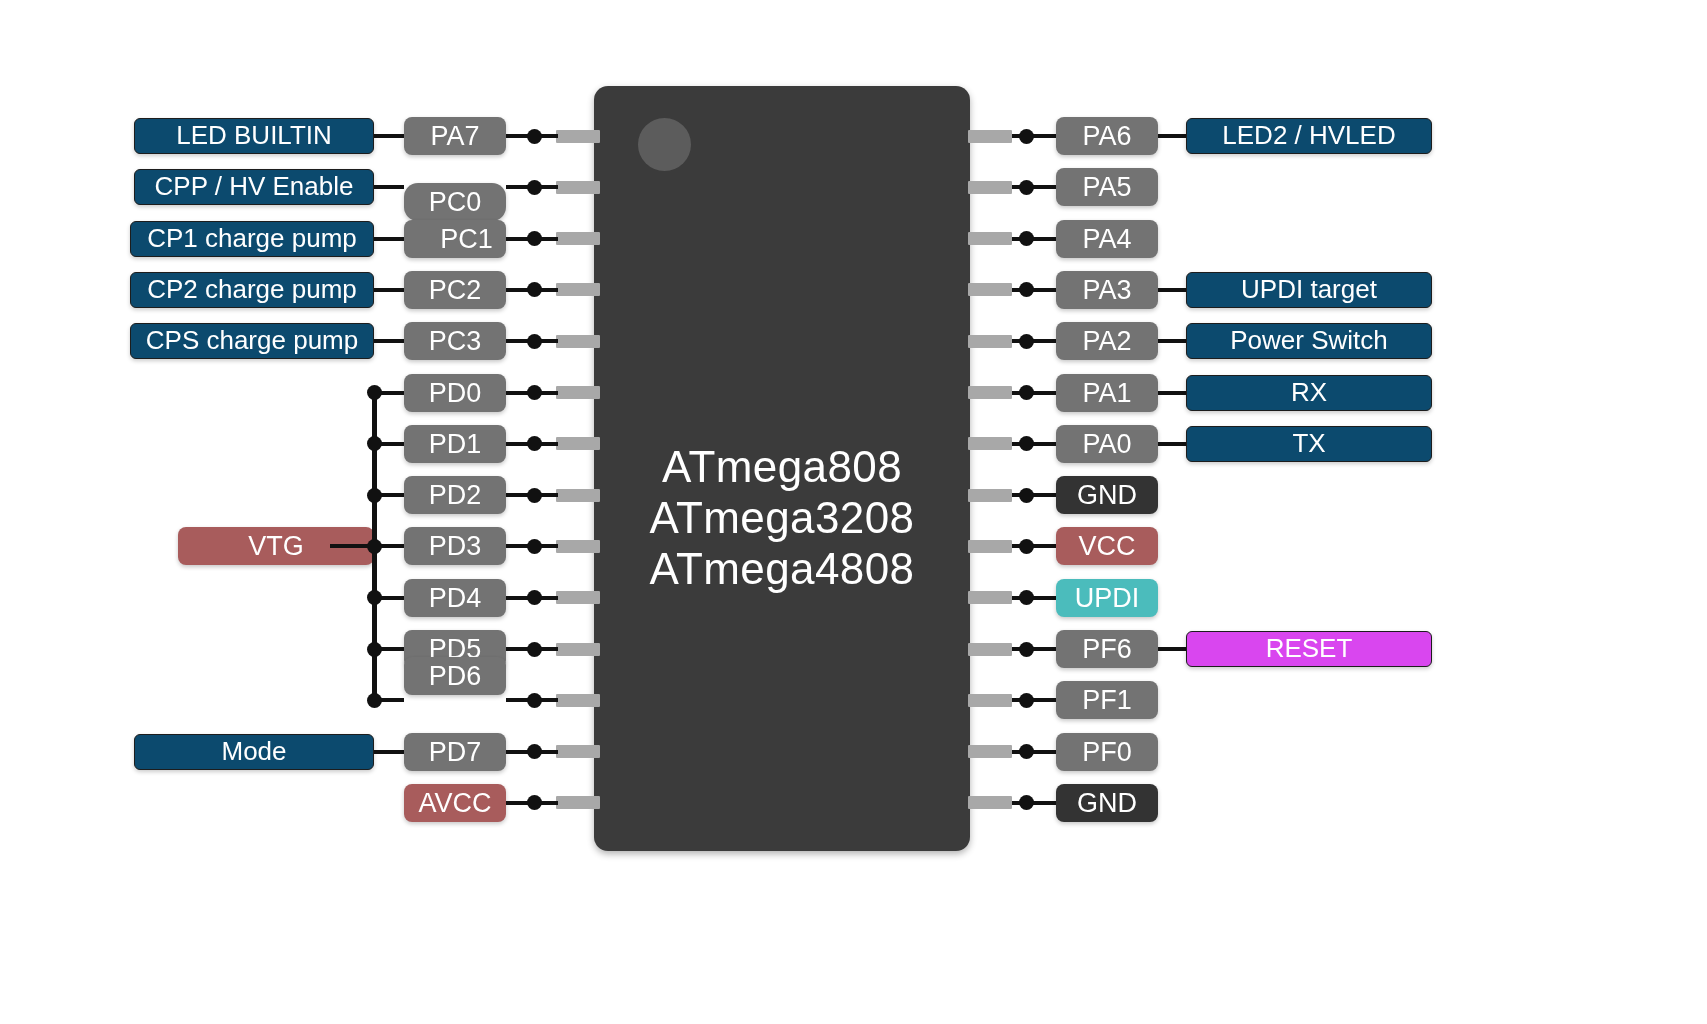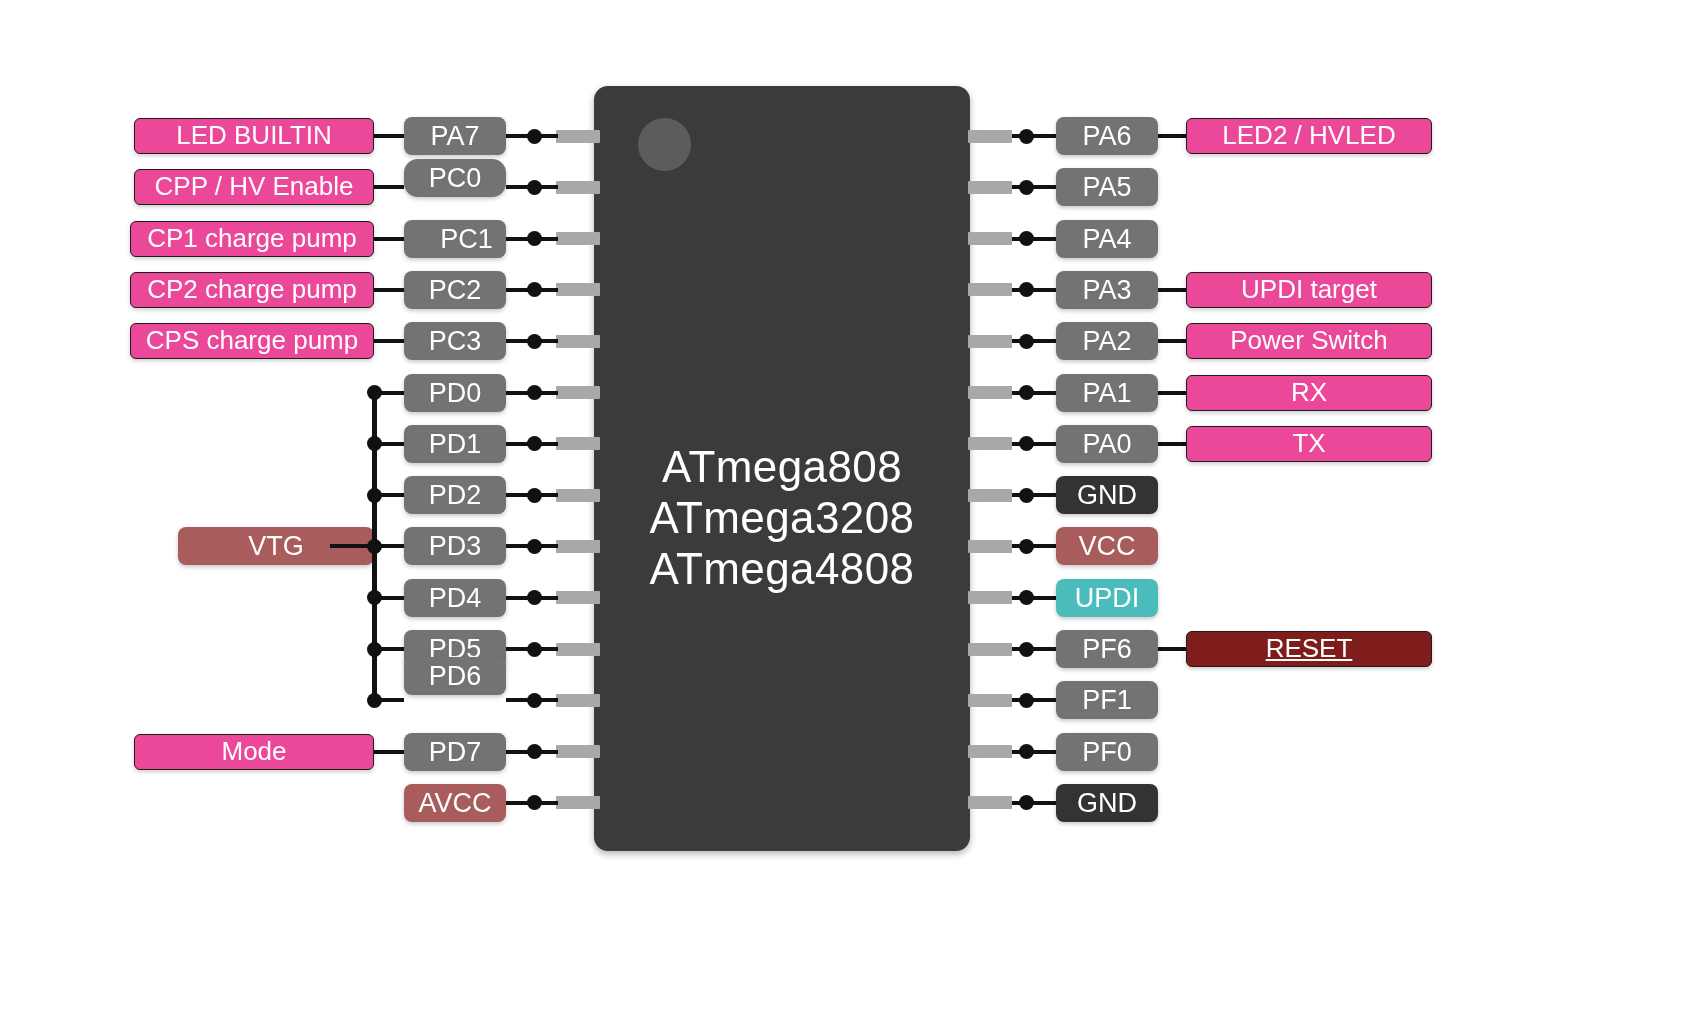--- a/index.html
+++ b/index.html
@@ -52,22 +52,22 @@
   .pill.rpin  { left:1056px; width:102px; }
 
   
   .lbl {
     position:absolute; height:36px; border-radius:6px;
     border:1.6px solid #1d1d1d;
     color:#ffffff; font-size:26px; line-height:33px;
     text-align:center; white-space:nowrap;
     box-shadow:0 2px 4px rgba(0,0,0,.20);
   }
-  .lbl.blue  { background:#ec4899; }
-  .lbl.red   { background:#7f1d1d;text-decoration:underline; }
+  .lbl.blue  { background:#0c4a6e; }
+  .lbl.red   { background:#d946ef; }
   .lbl.dkred { background:#a85c5c; border:none; box-shadow:0 2px 4px rgba(0,0,0,.22);
                border-radius:8px; height:38px; line-height:38px; font-size:27px;}
 
   
   .wire  { position:absolute; background:#111111; height:4px; }
   .vwire { position:absolute; background:#111111; width:5px; }
   .node  { position:absolute; width:15px; height:15px; border-radius:50%; background:#111111; }
 </style>
 </head>
 <body>
@@ -84,21 +84,21 @@
   </div>
 
   <div id="rows">
       <div class="lead l" style="top: 129.5px;"></div>
       <div class="pill lpin port" style="top: 117px;">PA7</div>
       <div class="wire" style="left: 506px; top: 134px; width: 52px;"></div>
       <div class="node" style="left: 527px; top: 128.5px;"></div>
       <div class="lbl blue" style="left: 134px; top: 118px; width: 240px;">LED BUILTIN</div>
       <div class="wire" style="left: 374px; top: 134px; width: 30px;"></div>
       <div class="lead l" style="top: 180.8px;"></div>
-      <div class="pill lpin port" style="top: 159px; border-radius: 14px;">PC0</div>
+      <div class="pill lpin port" style="top: 183px; border-radius: 14px;">PC0</div>
       <div class="wire" style="left: 506px; top: 185.3px; width: 52px;"></div>
       <div class="node" style="left: 527px; top: 179.8px;"></div>
       <div class="lbl blue" style="left: 134px; top: 169.3px; width: 240px;">CPP / HV Enable</div>
       <div class="wire" style="left: 374px; top: 185.3px; width: 30px;"></div>
       <div class="lead l" style="top: 232.1px;"></div>
       <div class="pill lpin port" style="top: 219.6px; padding-left: 23px;">PC1</div>
       <div class="wire" style="left: 506px; top: 236.6px; width: 52px;"></div>
       <div class="node" style="left: 527px; top: 231.1px;"></div>
       <div class="lbl blue" style="left: 130px; top: 220.6px; width: 244px;">CP1 charge pump</div>
       <div class="wire" style="left: 374px; top: 236.6px; width: 30px;"></div>

